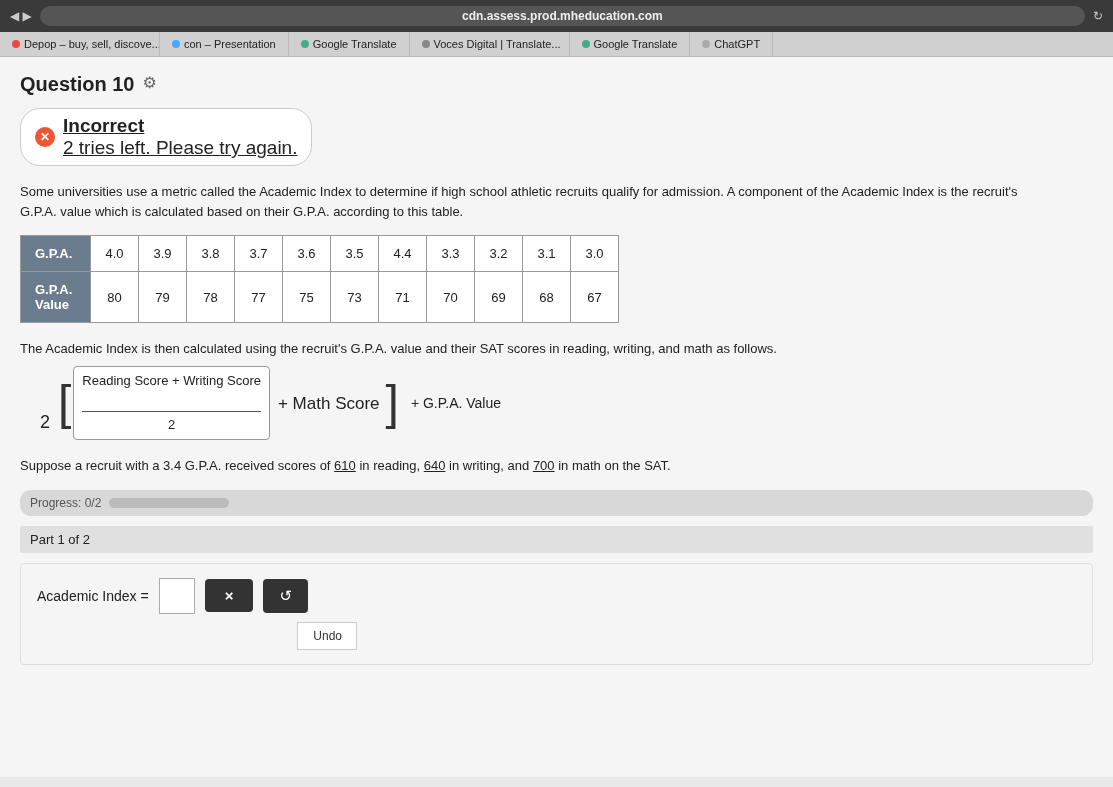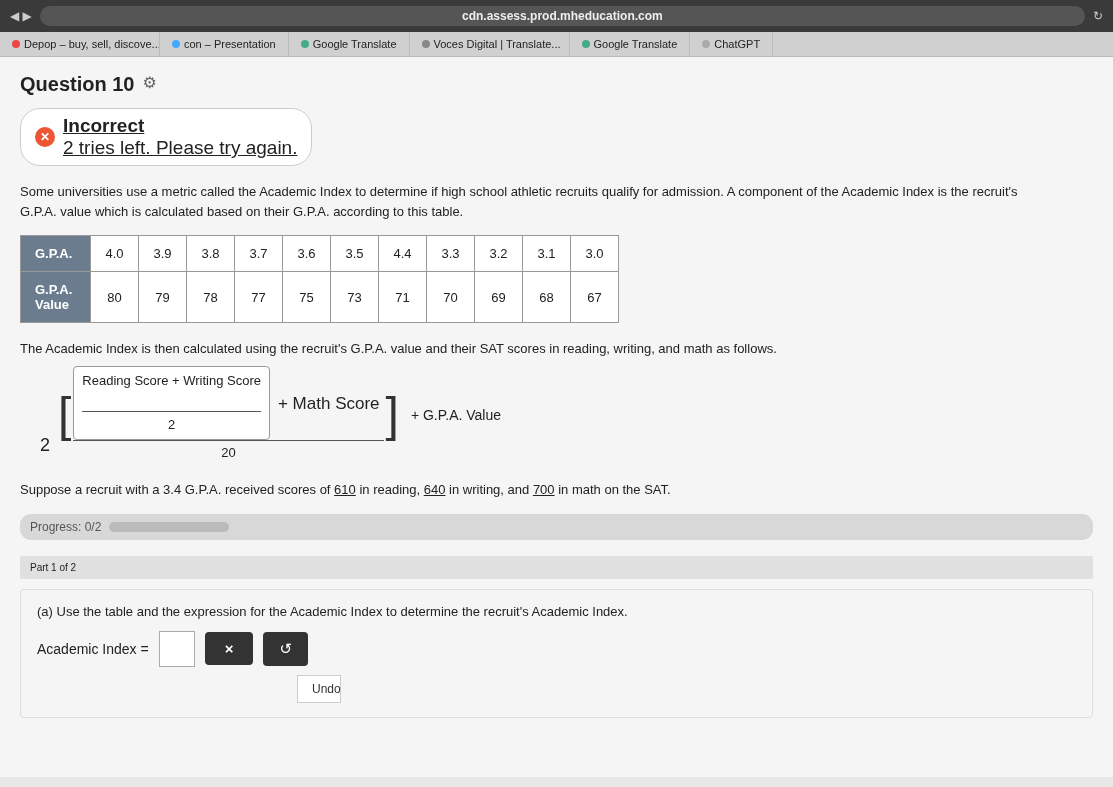--- a/index.html
+++ b/index.html
@@ -225,21 +225,21 @@
       margin-bottom: 14px;
     }
     .underline {
       text-decoration: underline;
     }
 
     
     .progress-bar-container {
       background: #d8d8d8;
       padding: 6px 10px;
-      margin-bottom: 16px;
+      margin-bottom: 10px;
       border-radius: 11px;
       display: flex;
       align-items: center;
       gap: 8px;
       font-size: 12px;
       color: #555;
     }
     .progress-bar-track {
       width: 120px;
       height: 10px;
@@ -250,21 +250,21 @@
     .progress-bar-fill {
       height: 100%;
       background: #5a9e6f;
       border-radius: 5px;
     }
 
     
     .part-section {
       background: #e0e0e0;
       padding: 6px 10px;
-      font-size: 10px;
+      font-size: 13px;
       margin-bottom: 10px;
       border-radius: 2px;
     }
 
     
     .answer-area {
       background: #f5f5f5;
       padding: 14px 16px;
       border: 1px solid #ddd;
       border-radius: 4px;
@@ -417,21 +417,20 @@
 
       <div class="outer-fraction">
         <div class="outer-numerator">
 
           <div class="inner-fraction">
             <div class="fraction-numerator">Reading Score + Writing Score</div>
             <div class="fraction-denominator">2</div>
           </div>
           <span class="plus-math">+ Math Score</span>
         </div>
-        <div class="outer-denominator">20</div>
       </div>
       <span class="bracket-right">]</span>
       <span class="gpa-value-label">+ G.P.A. Value</span>
     </div>
   </div>
 
   
   <p class="suppose-text">
     Suppose a recruit with a 3.4 G.P.A. received scores of <span class="underline">610</span> in reading, <span class="underline">640</span> in writing, and <span class="underline">700</span> in math on the SAT.
   </p>
@@ -444,25 +443,24 @@
     </div>
   </div>
 
   
   <div class="part-section">
     <span>Part 1 of 2</span>
   </div>
 
   
   <div class="answer-area">
-    <p class="answer-question">(a) Use the table and the expression for the Academic Index to determine the recruit's Academic Index.</p>
     <div class="academic-index-row">
       <span>Academic Index =</span>
       <input class="answer-input" type="text" value="" style="">
       <button class="btn-x">×</button>
       <button class="btn-undo">↺</button>
     </div>
     <div style="margin-top: 6px; margin-left: 260px;">
-      <div class="undo-dropdown" style="display:inline-block; width:44px; text-align:right;">Undo</div>
+      <div class="undo-dropdown" style="display:inline-block; width:60px; text-align:right;">Undo</div>
     </div>
   </div>
 
 </div>
 
 </body></html>

